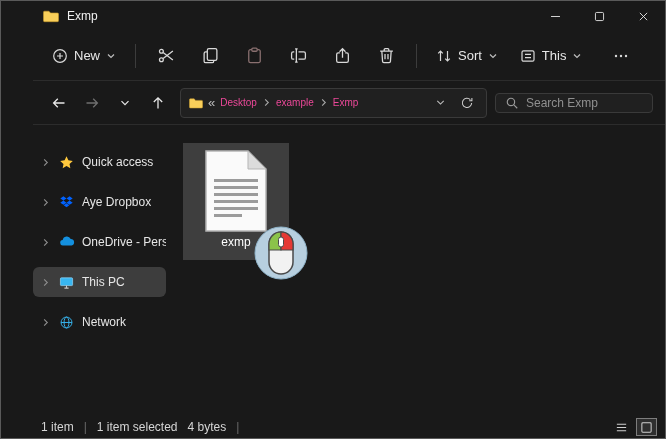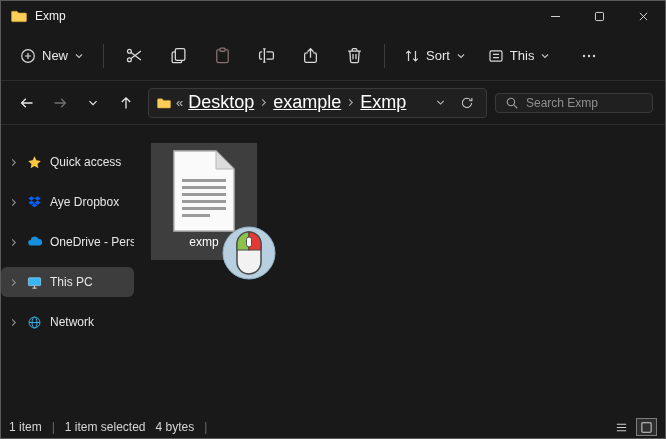--- a/index.html
+++ b/index.html
@@ -1,18 +1,18 @@
 <!DOCTYPE html>
 <html><head>
 <meta charset="utf-8">
 <style>
   * { margin:0; padding:0; box-sizing:border-box; }
   html,body { background:#000; font-family:"Liberation Sans", sans-serif; }
   .window { width:666px; height:439px; background:#191919; border:1px solid #5a5a5a;
-            display:flex; flex-direction:column; color:#e8e8e8; overflow:hidden; }
+            display:flex; flex-direction:column; color:#e8e8e8; overflow:hidden;padding-left:32px; }
 
   
   .titlebar { height:30px; flex:0 0 auto; display:flex; align-items:center; padding-left:10px; gap:8px; }
   .titlebar-title { font-size:12px; color:#f0f0f0; }
   .window-controls { margin-left:auto; display:flex; height:100%; }
   .win-btn { width:44px; height:100%; display:flex; align-items:center; justify-content:center;
              background:transparent; border:none; cursor:pointer; color:#e8e8e8; }
   .win-btn svg { width:13px; height:13px; }
 
   
@@ -25,21 +25,21 @@
   .more-btn { margin-left:6px; }
 
   
   .navbar { height:44px; flex:0 0 auto; display:flex; align-items:center; padding:0 12px; gap:5px;
             border-bottom:1px solid #2c2c2c; }
   .nav-arrow { width:28px; height:28px; display:flex; align-items:center; justify-content:center;
                background:transparent; border:none; border-radius:4px; cursor:pointer; color:#e8e8e8; }
   .nav-arrow.disabled { color:#6f6f6f; }
   .breadcrumb-box { flex:1; height:30px; border:1px solid #3a3a3a; border-radius:4px; background:#202020;
                     display:flex; align-items:center; padding:0 8px; gap:5px; margin:0 3px; min-width:0; }
-  .crumb { font-size:18px; color:#ffffff; cursor:pointer; white-space:nowrap;text-decoration:underline; }
+  .crumb { font-size:10px; color:#ec4899; cursor:pointer; white-space:nowrap; }
   .crumb-collapse { color:#bdbdbd; font-size:13px; cursor:pointer; }
   .crumb-sep { display:flex; align-items:center; color:#a8a8a8; }
   .bc-spacer { flex:1; }
   .bc-btn { background:transparent; border:none; color:#cfcfcf; cursor:pointer;
             display:flex; align-items:center; justify-content:center; width:22px; height:22px; }
   .search-box { width:158px; height:20px; border:1px solid #3a3a3a; border-radius:4px; background:#202020;
                 display:flex; align-items:center; padding:0 9px; gap:7px; flex:0 0 auto; }
   .search-box input { background:transparent; border:none; outline:none; color:#cfcfcf;
                       font-size:12px; width:100%; font-family:inherit; }
   .search-box input::placeholder { color:#8f8f8f; }

